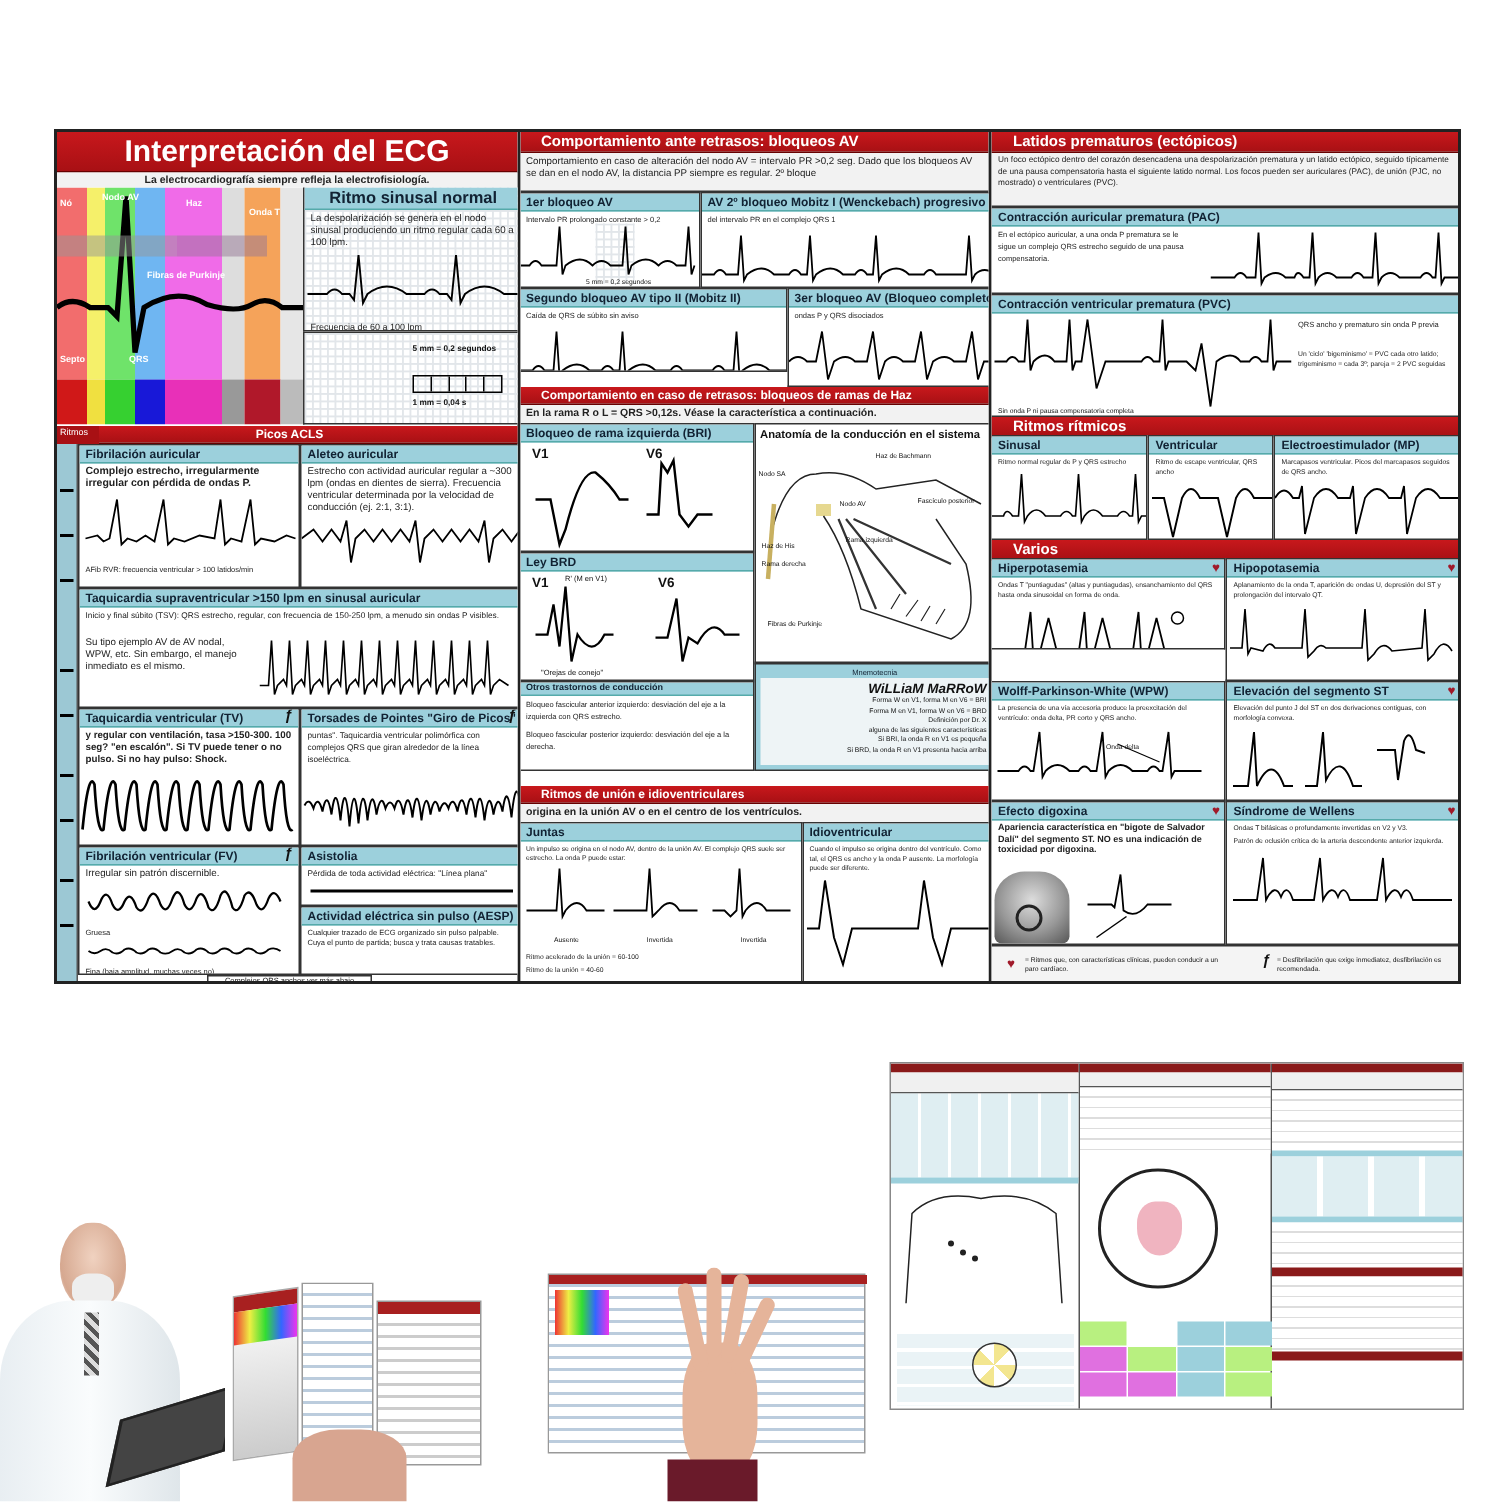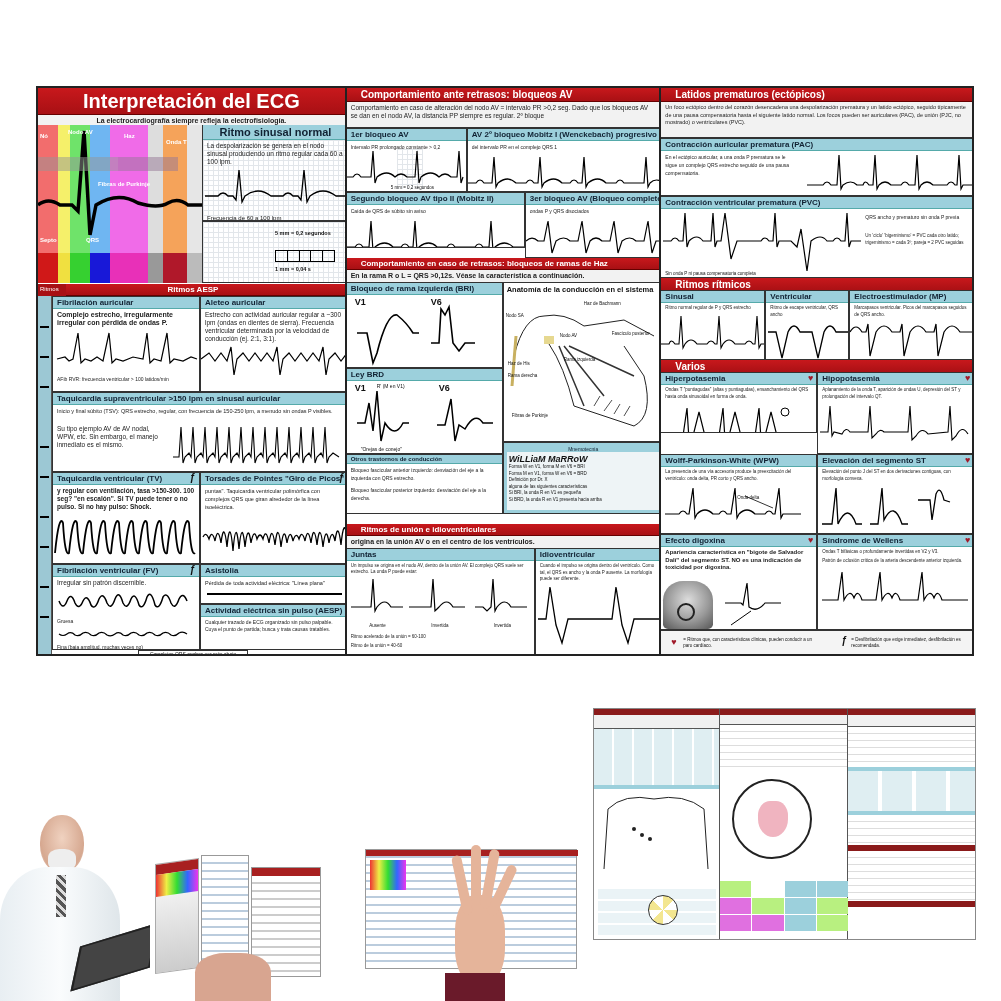--- a/index.html
+++ b/index.html
@@ -79,21 +79,21 @@
       <div style="position:absolute;left:72px;top:28px;width:60px;height:12px;border:1.5px solid #000;display:flex">
         <div style="flex:1;border-right:1px solid #000"></div>
           <div style="flex:1;border-right:1px solid #000"></div>
           <div style="flex:1;border-right:1px solid #000"></div>
           <div style="flex:1;border-right:1px solid #000"></div>
           <div style="flex:1"></div>
       </div>
       <div style="position:absolute;left:72px;top:44px;font-size:5.5px;font-weight:bold">1 mm = 0,04 s</div>
     </div>
 
-    <div class="redbar" style="position:absolute;left:0;top:196px;width:310px;text-align:center;font-size:8px">Ritmos AESP</div>
+    <div class="redbar" style="position:absolute;left:0;top:196px;width:310px;text-align:center;font-size:8px">Picos ACLS</div>
     <div style="position:absolute;left:0;top:196px;width:28px;height:12px;background:#a81014;color:#fff;font-size:6px;padding:2px"><span>Ritmos</span></div>
 
     <div style="position:absolute;left:0;top:208px;width:14px;height:362px;background:#9cc8d4;border-right:1px solid #555">
       <div style="position:absolute;left:2px;top:30px;width:9px;height:2px;background:#000"></div>
       <div style="position:absolute;left:2px;top:60px;width:9px;height:2px;background:#000"></div>
       <div style="position:absolute;left:2px;top:90px;width:9px;height:2px;background:#000"></div>
       <div style="position:absolute;left:2px;top:150px;width:9px;height:2px;background:#000"></div>
       <div style="position:absolute;left:2px;top:180px;width:9px;height:2px;background:#000"></div>
       <div style="position:absolute;left:2px;top:220px;width:9px;height:2px;background:#000"></div>
       <div style="position:absolute;left:2px;top:250px;width:9px;height:2px;background:#000"></div>
@@ -248,21 +248,21 @@
       <span style="position:absolute;left:56px;top:50px;font-size:4.5px">Nodo AV</span>
       <span style="position:absolute;left:108px;top:48px;font-size:4.5px">Fascículo posterior</span>
       <span style="position:absolute;left:60px;top:74px;font-size:4.5px">Rama izquierda</span>
       <span style="position:absolute;left:4px;top:90px;font-size:4.5px">Rama derecha</span>
       <span style="position:absolute;left:8px;top:130px;font-size:4.5px">Fibras de Purkinje</span>
       <span style="position:absolute;left:4px;top:78px;font-size:4.5px">Haz de His</span>
     </div>
 
     <div class="box" style="left:156px;top:354px;width:160px;height:72px;border-right:none;background:#9cd0dc;padding:3px">
       <div style="font-size:5px;text-align:center;color:#123">Mnemotecnia</div>
-      <div style="background:#eef4f6;height:58px;padding:2px;text-align:left">
+      <div style="background:#eef4f6;height:58px;padding:2px;text-align:right">
         <div style="font-size:9px;font-style:italic;font-weight:bold">WiLLiaM MaRRoW</div>
         <div style="font-size:4.5px;line-height:6.5px">Forma W en V1, forma M en V6 = BRI</div>
         <div style="font-size:4.5px;line-height:6.5px">Forma M en V1, forma W en V6 = BRD</div>
         <div style="font-size:4.5px;line-height:6.5px">Definición por Dr. X</div>
         <div style="font-size:4.5px;line-height:6.5px">alguna de las siguientes características</div>
         <div style="font-size:4.5px;line-height:6.5px">Si BRI, la onda R en V1 es pequeña</div>
         <div style="font-size:4.5px;line-height:6.5px">Si BRD, la onda R en V1 presenta hacia arriba</div>
       </div>
     </div>
 

